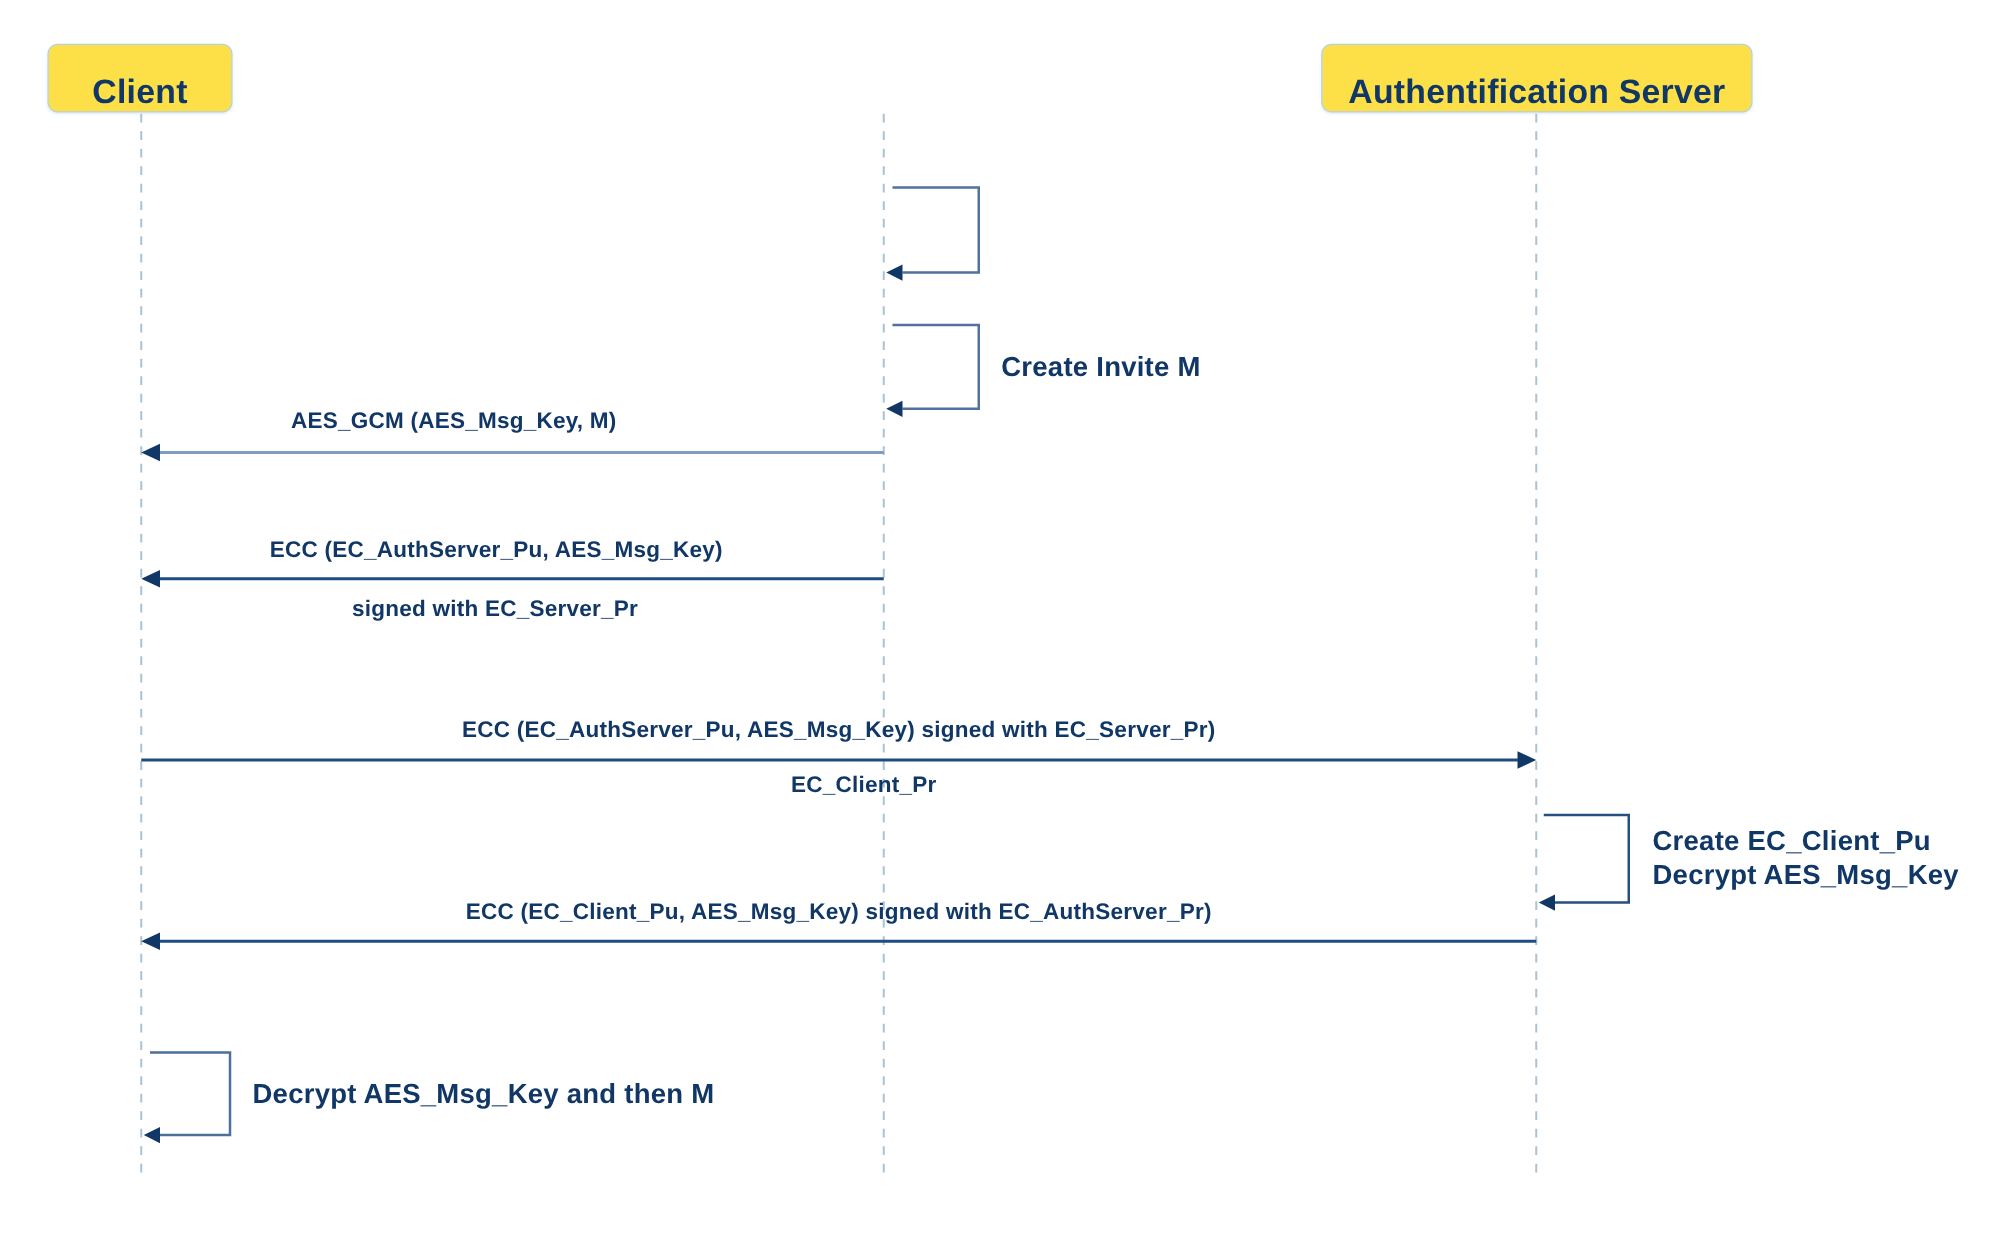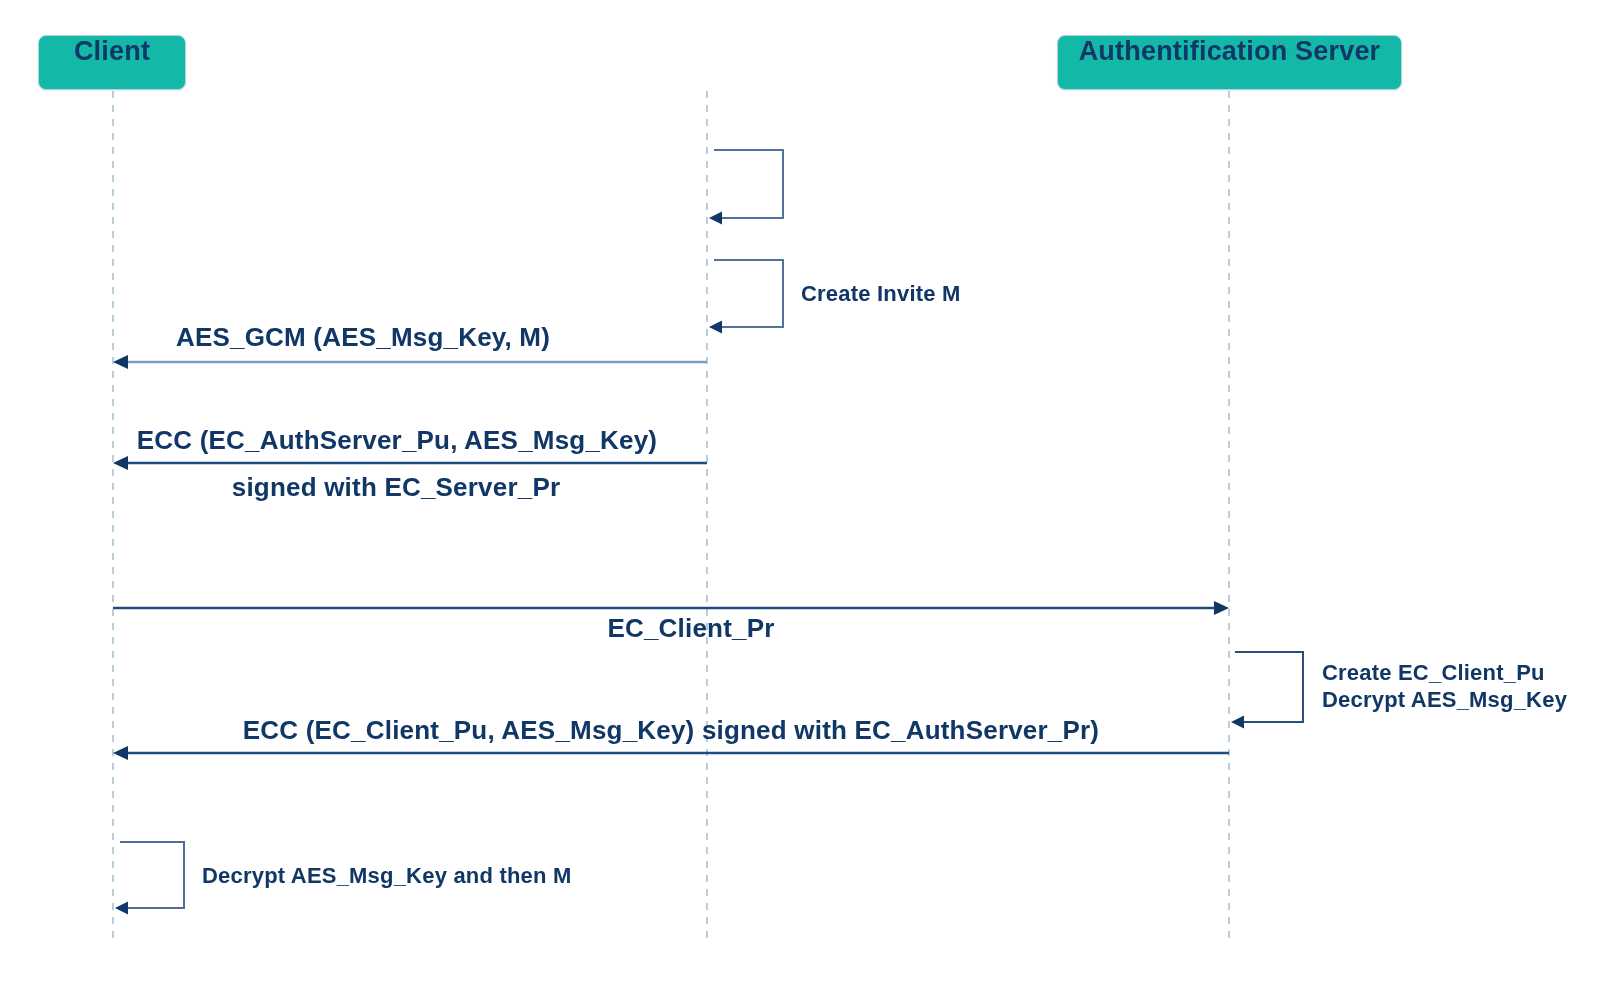--- a/index.html
+++ b/index.html
@@ -19,40 +19,40 @@
   #diagram-svg {
     position: absolute;
     left: 0; top: 0;
     width: 1601px; height: 989px;
     z-index: 1;
   }
   .actor-box {
     position: absolute;
     top: 35px;
     height: 53px;
-    background: #14b8a6;
+    background: #fde047;
     border: 1.5px solid #b7d1e3;
     border-radius: 8px;
     box-shadow: 0 1px 2px rgba(150,180,205,0.25);
     display: flex;
-    align-items: flex-start;
+    align-items: flex-end;
     justify-content: center;
     font-size: 27px;
     font-weight: 700;
     letter-spacing: 0.2px;
     z-index: 2;
   }
   .actor-client { left: 38px;  width: 146px; }
   .actor-server { left: 633px; width: 146px; }
   .actor-auth   { left: 1057px; width: 343px; }
 
   .msg-label {
     position: absolute;
     transform: translate(-50%, -50%);
-    font-size: 26px;
+    font-size: 18px;
     font-weight: 700;
     letter-spacing: 0.2px;
     white-space: nowrap;
     z-index: 2;
   }
   .loop-label {
     position: absolute;
     transform: translateY(-50%);
     font-size: 22px;
     font-weight: 700;
@@ -116,20 +116,21 @@
   </div>
 
 
   <div class="loop-label lbl-invite">Create Invite M</div>
 
   <div class="msg-label lbl-aesgcm">AES_GCM (AES_Msg_Key, M)</div>
 
   <div class="msg-label lbl-ecc1-top">ECC (EC_AuthServer_Pu, AES_Msg_Key)</div>
   <div class="msg-label lbl-ecc1-bot">signed with EC_Server_Pr</div>
 
+  <div class="msg-label lbl-ecc2-top">ECC (EC_AuthServer_Pu, AES_Msg_Key) signed with EC_Server_Pr)</div>
   <div class="msg-label lbl-ecc2-bot">EC_Client_Pr</div>
 
   <div class="loop-label lbl-verify">
     <div>Create EC_Client_Pu</div>
     <div>Decrypt AES_Msg_Key</div>
   </div>
 
   <div class="msg-label lbl-ecc3">ECC (EC_Client_Pu, AES_Msg_Key) signed with EC_AuthServer_Pr)</div>
 
   <div class="loop-label lbl-decrypt">Decrypt AES_Msg_Key and then M</div>

